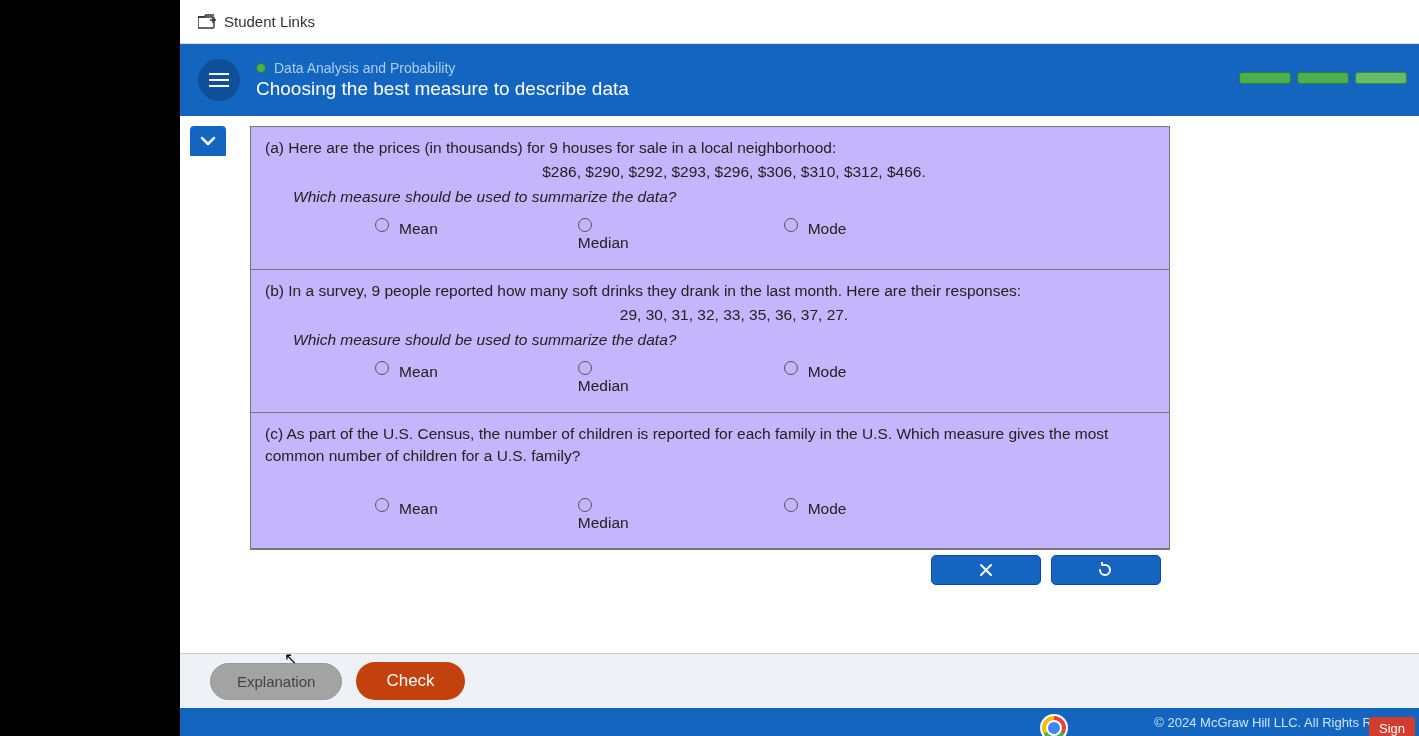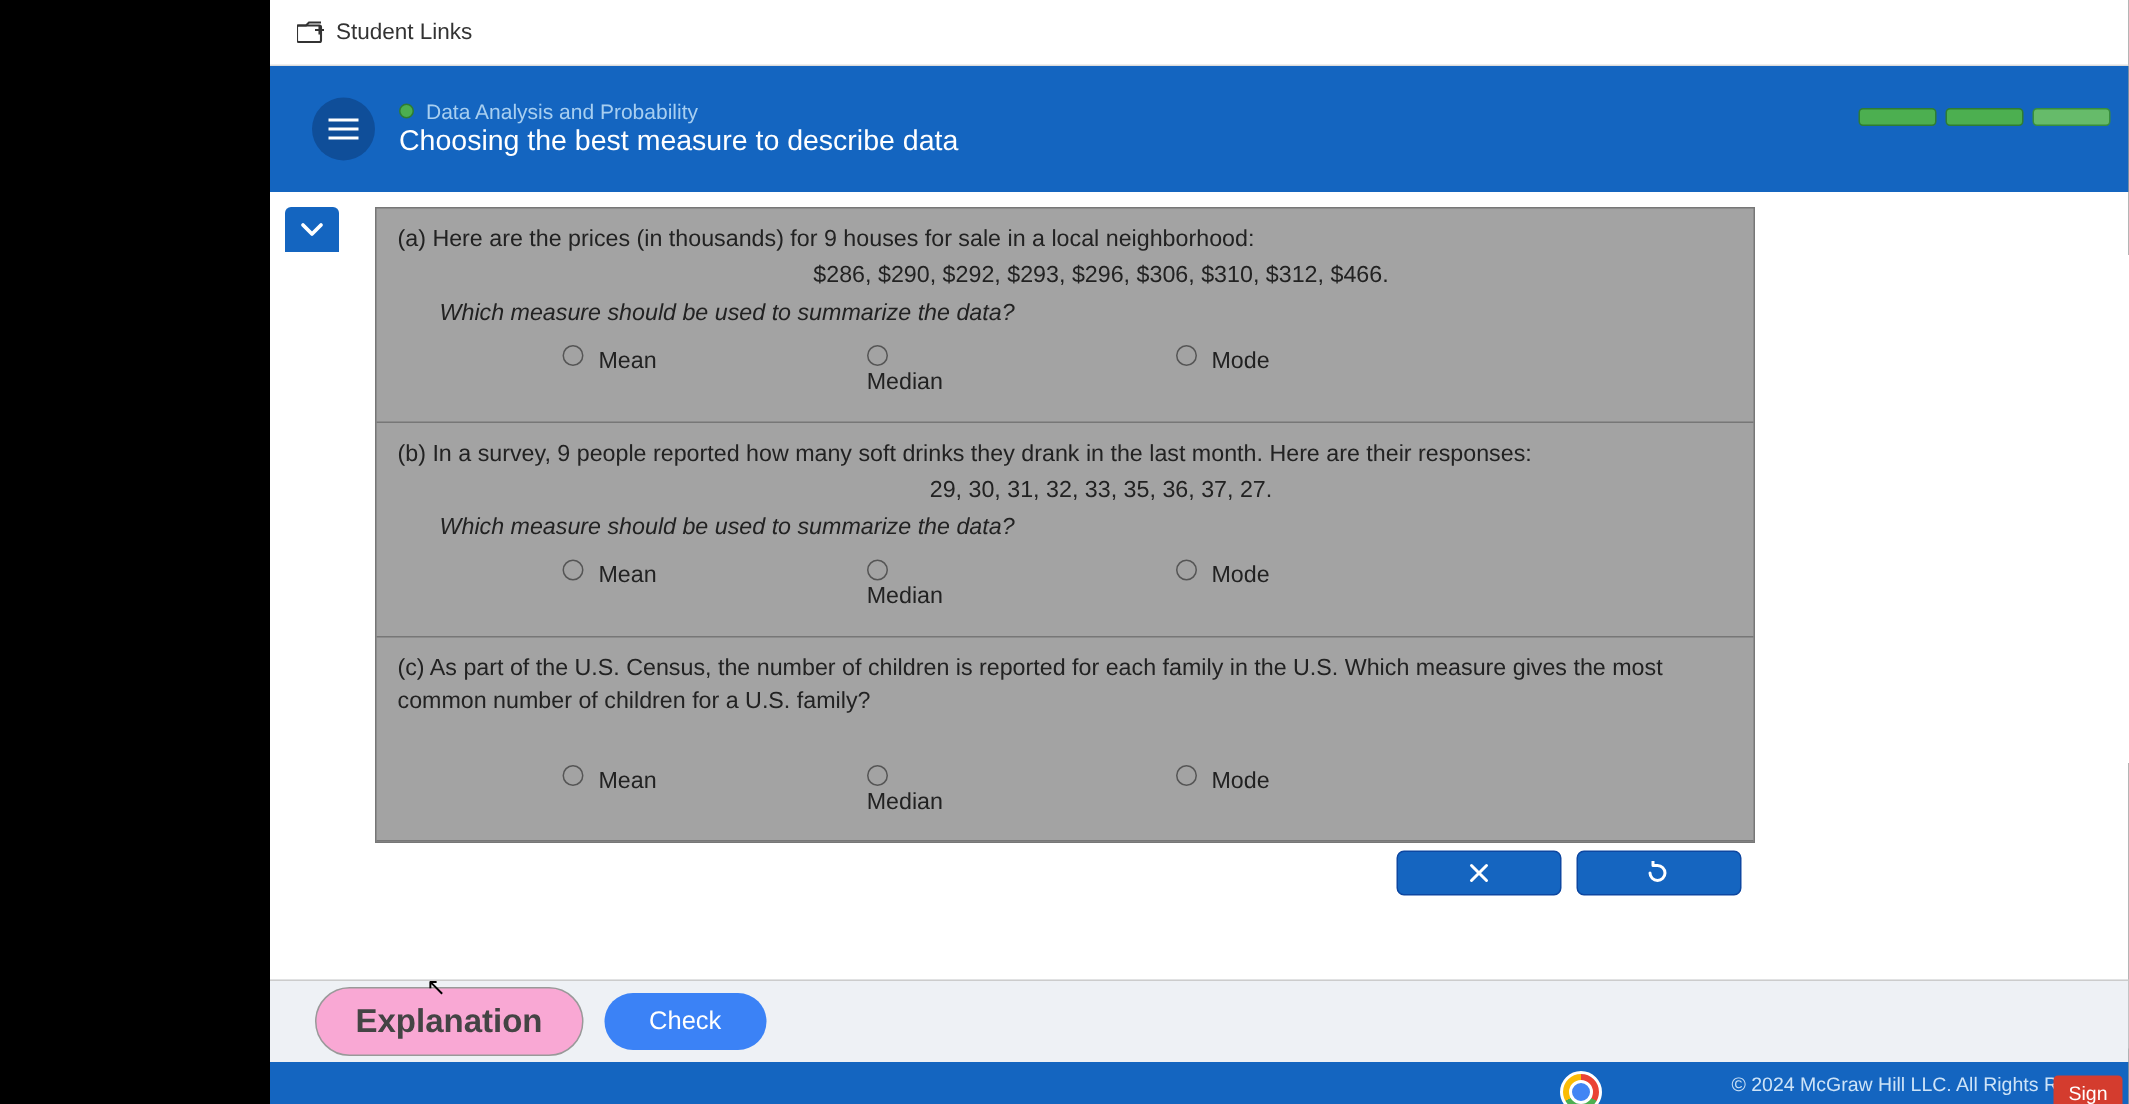--- a/index.html
+++ b/index.html
@@ -12,21 +12,21 @@
     position: relative;
   }
   .left-black { position:absolute; left:0; top:0; width:180px; height:736px; background:#000; }
   .right-area { position:absolute; left:180px; top:0; right:0; height:736px; background:#f0f2f5; }
   .topbar {
     height:44px; background:#fff; display:flex; align-items:center; padding-left:18px;
     font-size:15px; color:#333; border-bottom:1px solid #ddd;
   }
   .topbar svg { margin-right:8px; }
   .bluebar {
-    background:#1465c0; height:84px; display:flex; align-items:center; padding-left:28px;
+    background:#1465c0; height:72px; display:flex; align-items:center; padding-left:18px;
     position:relative;
   }
   .hamburger {
     width:42px; height:42px; border-radius:50%; background:#0f4e99;
     display:flex; align-items:center; justify-content:center; margin-right:16px;
     cursor:pointer;
   }
   .hamburger div { width:20px; height:2px; background:#fff; position:relative; }
   .hamburger div::before, .hamburger div::after {
     content:''; position:absolute; width:20px; height:2px; background:#fff; left:0;
@@ -43,21 +43,21 @@
   .content-wrap {
     background:#fff; margin:0; padding:0; position:relative; height: calc(100% - 30px - 80px - 55px);
   }
   .collapse-tab {
     position:absolute; left:10px; top:10px; width:36px; height:30px; background:#1465c0;
     border-radius:4px 4px 0 0; display:flex; align-items:center; justify-content:center;
     cursor:pointer;
   }
   .question-box {
     position:absolute; left:70px; top:10px; width:920px; border:1px solid #777;
-    background:#a3a3a3;
+    background:#c4b5fd;
   }
   .qpart { border-bottom:1px solid #777; padding:10px 18px 6px 14px; font-size:15.5px; color:#222; line-height:1.45; }
   .qpart:last-of-type { border-bottom:none; }
   .qlabel { display:inline; }
   .qtext { display:inline; }
   .qdata { margin-left:52px; margin-top:2px; margin-bottom:2px;text-align:center; }
   .qprompt { margin-left:28px; margin-top:2px;font-style:italic; }
   .options-row { display:flex; padding:10px 0 8px 0; }
   .opt { flex:0 0 auto; display:flex; align-items:flex-start; font-size:15.5px; color:#222; cursor:pointer;}
   .opt1 { margin-left:110px; }
@@ -66,25 +66,25 @@
   .radio {
     width:14px; height:14px; border:1.5px solid #555; border-radius:50%; margin-right:10px; display:inline-block;
   }
   .nav-buttons { position:absolute; right:8px; bottom:-36px; display:flex; gap:10px; }
   .nav-btn { width:110px; height:30px; background:#1565c0; border-radius:5px; display:flex; align-items:center; justify-content:center; color:#fff; cursor:pointer; border:1px solid #0d47a1;}
   .footer-bar {
     position:absolute; left:0; right:0; bottom:28px; height:55px; background:#eef1f5;
     border-top:1px solid #ccc; display:flex; align-items:center; padding-left:30px; gap:14px;
   }
   .btn-explain {
-    background:#f9a8d4; border:1.5px solid #999; color:#444; font-size:22px;
-    padding:9px 26px; border-radius:24px; cursor:pointer;font-weight:bold;
+    background:#a3a3a3; border:1.5px solid #999; color:#444; font-size:15px;
+    padding:9px 26px; border-radius:24px; cursor:pointer;
   }
   .btn-check {
-    background:#3b82f6; color:#fff; font-size:17px;
+    background:#c2410c; color:#fff; font-size:17px;
     padding:9px 30px; border-radius:24px; border:none; cursor:pointer;
   }
   .copyright-strip {
     position:absolute; left:0; right:0; bottom:0; height:28px; background:#1465c0;
     color:#cde3f7; font-size:13px; display:flex; align-items:center; justify-content:flex-end;
     padding-right:8px;
   }
   .sign-badge {
     position:absolute; right:4px; bottom:-4px; background:#d43c2e; color:#fff; font-size:13px;
     padding:4px 10px; border-radius:3px 3px 0 0;

